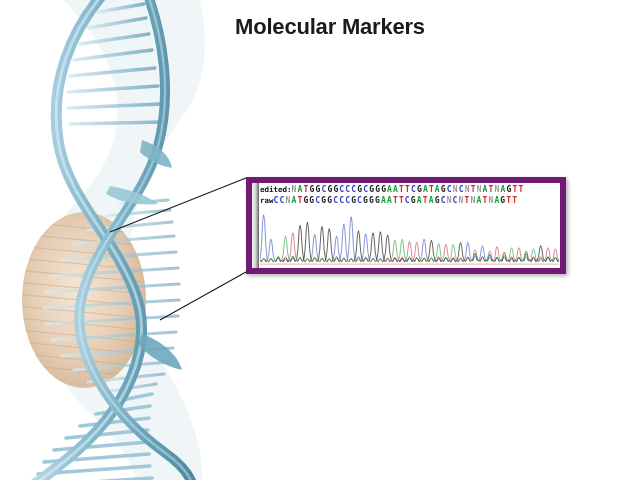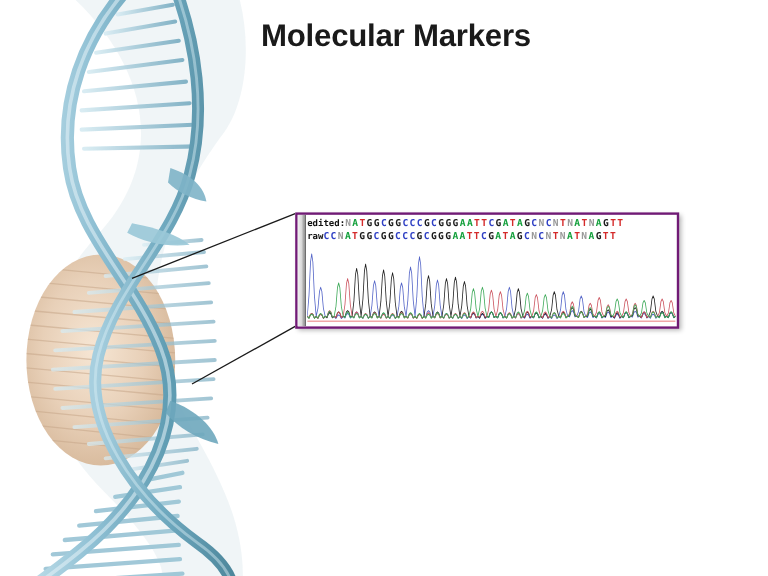--- a/index.html
+++ b/index.html
@@ -13,21 +13,21 @@
     position:absolute; left:0; top:0; width:640px; height:480px;
     background:#ffffff;
     overflow:hidden;
   }
 
   
   #title {
     position:absolute;
     left:150px; top:14px; width:360px;
     text-align:center;
-    font-size:26px;
+    font-size:22px;
     font-weight:bold;
     color:#1a1a1a;
     letter-spacing:-0.2px;
     font-family:"Liberation Sans", sans-serif;
     white-space:nowrap;
   }
 
   
   #helix {
     position:absolute;
@@ -41,21 +41,21 @@
     left:0; top:0; width:640px; height:480px;
     pointer-events:none;
   }
 
   
   #chromato-panel {
     position:absolute;
     left:246px; top:177px;
     width:320px; height:97px;
     background:#ffffff;
-    border:2px solid #701a75;
+    border:6px solid #701a75;
     box-shadow:2px 2px 4px rgba(0,0,0,0.30);
     overflow:hidden;
   }
   #panel-gutter {
     position:absolute; left:0; top:0;
     width:7px; height:100%;
     background:linear-gradient(to right,#f2f2f2 0%,#d9d9d9 55%,#8a8a8a 100%);
     border-right:1px solid #6e6e6e;
   }
   #seq-area {

